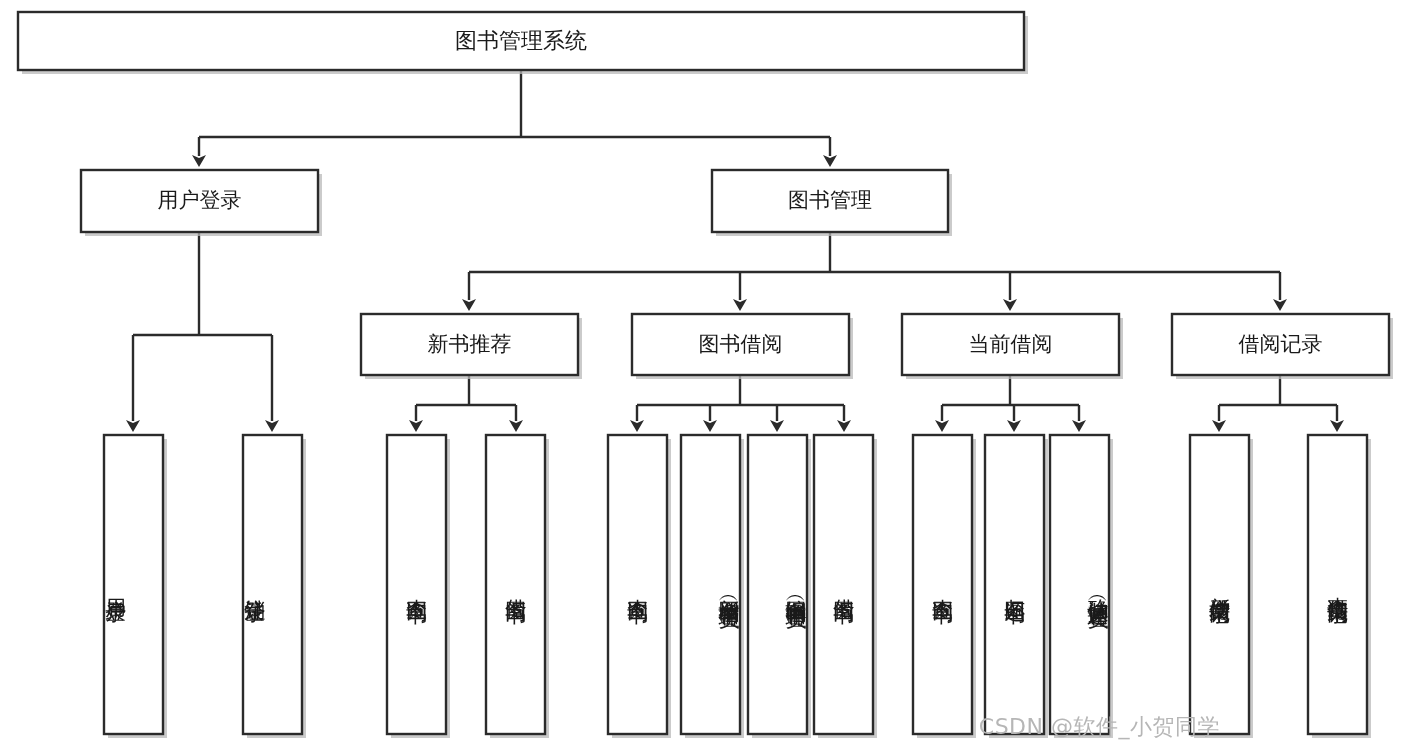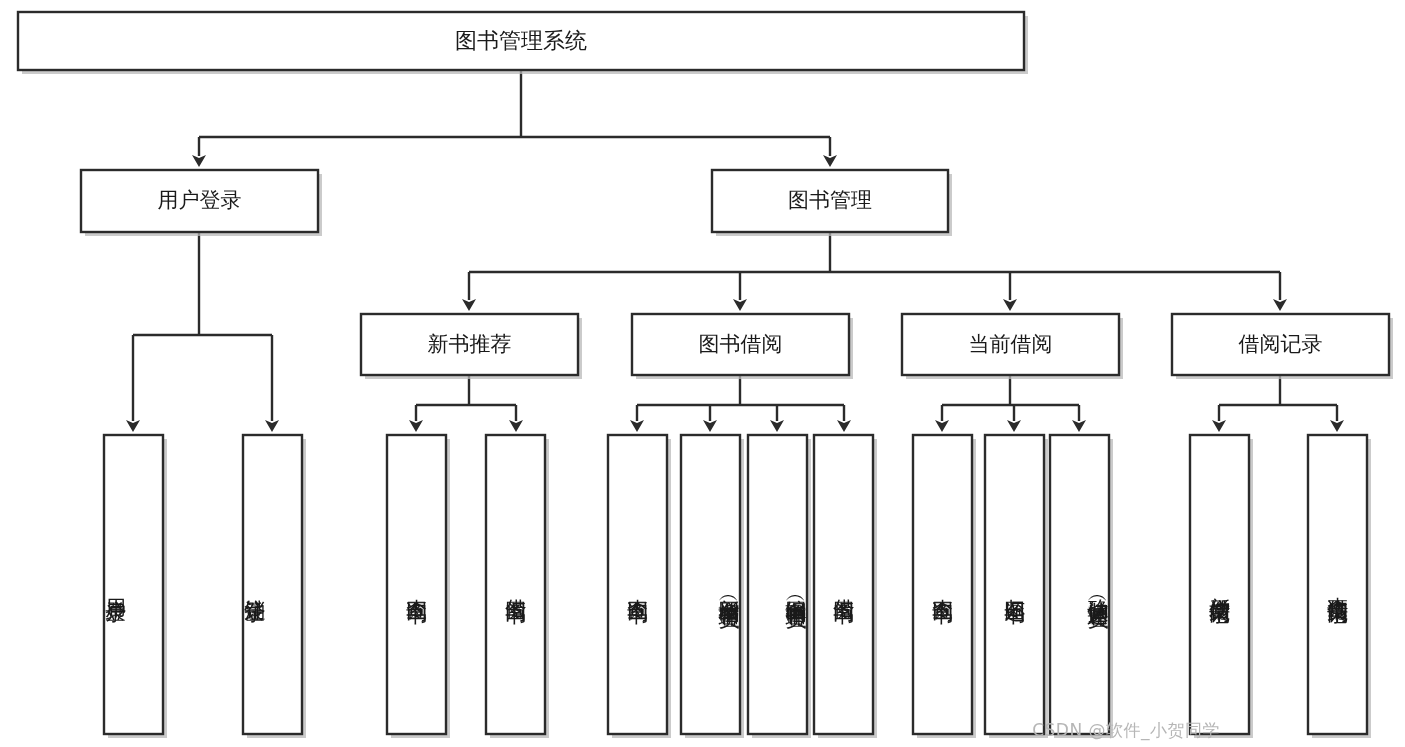--- a/index.html
+++ b/index.html
@@ -74,21 +74,21 @@
     pointer-events: none;
     display: flex;
     align-items: flex-start;
     justify-content: center;
   }
   .watermark {
     position: absolute;
     right: 8px;
     bottom: 5px;
     font-family: "DejaVu Sans", "Liberation Sans", sans-serif;
-    font-size: 17px;
+    font-size: 22px;
     color: #b6b6b6;
     white-space: nowrap;
     letter-spacing: 0.5px;
   }
 </style>
 </head>
 <body>
 
 <div id="diagram-root">
 

